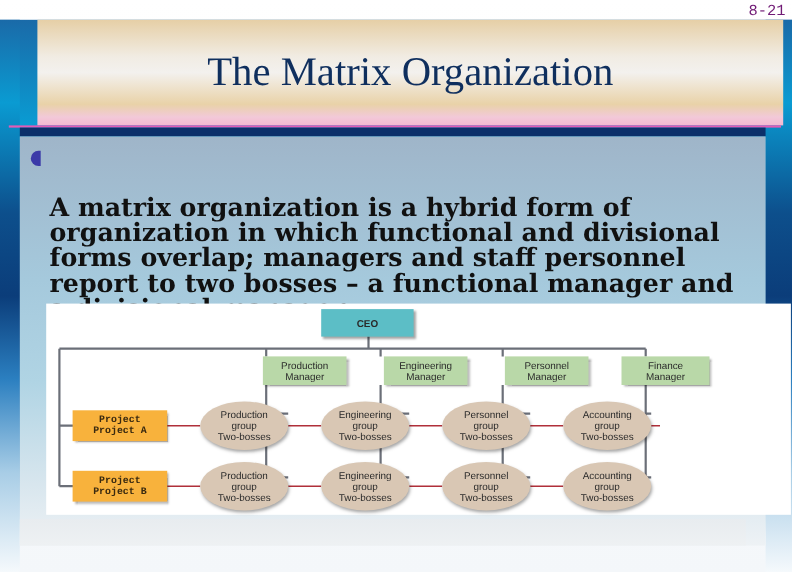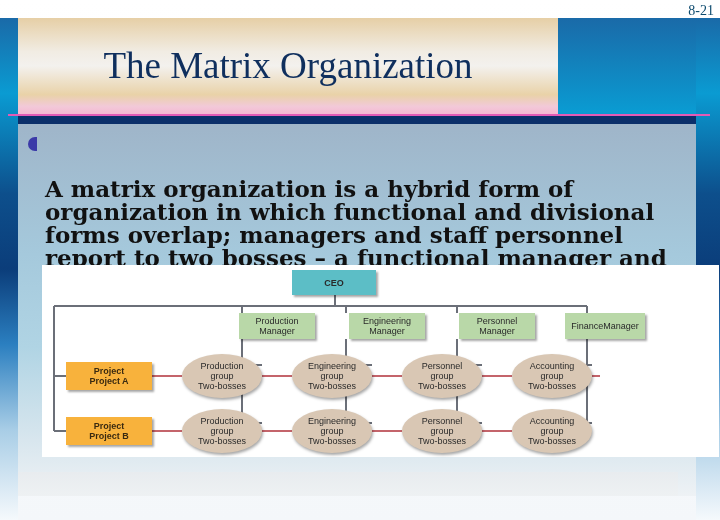--- a/index.html
+++ b/index.html
@@ -16,24 +16,24 @@
   .frame-left-fade {
     position:absolute; left:0; top:18px; width:18px; height:502px;
     background: linear-gradient(180deg, #1a6aa8 0%, #0a9bd2 15%, #0d4f8c 35%, #0b3d7a 50%, #2b7fc0 65%, #a8cde6 82%, #f5f9fc 100%);
   }
   .frame-right-fade {
     position:absolute; right:0; top:18px; width:24px; height:502px;
     background: linear-gradient(180deg, #1a6aa8 0%, #0a9bd2 15%, #0d4f8c 35%, #0b3d7a 50%, #2b7fc0 65%, #a8cde6 82%, #f5f9fc 100%);
   }
   .slide-num {
     position:absolute; right:6px; top:3px;
-    font-family: Liberation Serif, serif; font-size:14px; color:#0c4a6e;
+    font-family: Liberation Mono, monospace; font-size:14px; color:#701a75;
   }
   .title-band {
-    position:absolute; left:18px; top:18px; width:540px; height:96px;
+    position:absolute; left:34px; top:18px; width:678px; height:96px;
     background: linear-gradient(180deg, #e6cfa6 0%, #f1ece3 35%, #f3f1ee 50%, #e9d2a8 80%, #f2c9d8 92%, #f5b9d2 100%);
   }
   .title {
     position:absolute; left:0; right:0; top:26px; text-align:center;
     font-family: "Liberation Serif", serif; font-size:37px; color:#0f2f5e;
   }
   .pink-rule {
     position:absolute; left:8px; top:114px; width:702px; height:2px; background:#e35bb6;
   }
   .navy-band {
@@ -50,36 +50,36 @@
   .bullet-icon {
     width:9px; height:14px; margin-top:5px; margin-right:8px; flex:none;
     background:#3b3aa8; border-radius:9px 0 0 9px;
   }
   .bullet-text {
     font-family: "DejaVu Serif", serif; font-weight:bold; font-size:23px;
     line-height:23px; color:#111;margin-top:45px;
   }
   
   .diagram {
-    position:absolute; left:42px; top:265px; width:677px; height:192px;
+    position:absolute; left:42px; top:276px; width:677px; height:192px;
     background:#ffffff;
   }
   .diagram-shadow {
     position:absolute; left:18px; top:472px; width:660px; height:24px;
     background: linear-gradient(180deg, #e8ecef, #eef1f3);
   }
   .diagram svg { position:absolute; left:0; top:0; }
   .node {
     position:absolute; display:flex; align-items:center; justify-content:center;
     text-align:center; font-size:9px; line-height:10px; color:#2a2a2a;
     box-shadow: 2px 2px 2px rgba(0,0,0,0.35);
   }
   .ceo { background:#5cbec6; font-weight:bold; font-size:9px; }
   .mgr { background:#b9d8a8; }
-  .pm  { background:#f8b23c; font-weight:bold; color:#3a2a10; }
+  .pm  { background:#f8b23c; font-weight:bold; color:#3a2a10;font-family:Liberation Mono, monospace; }
   .grp {
     background:#d9c7b4; border-radius:50%;
     box-shadow: 1px 2px 3px rgba(0,0,0,0.35);
   }
 </style>
 </head>
 <body>
 
 <div class="frame"></div>
 <div class="frame-left-fade"></div>
@@ -156,21 +156,21 @@
     <span>Manager</span>
   </div>
   <div class="node mgr" style="left:307px; top:48px; width:76px; height:26px; flex-direction:column;">
     <span>Engineering</span>
     <span>Manager</span>
   </div>
   <div class="node mgr" style="left:417px; top:48px; width:76px; height:26px; flex-direction:column;">
     <span>Personnel</span>
     <span>Manager</span>
   </div>
-  <div class="node mgr" style="left:523px; top:48px; width:80px; height:26px; flex-direction:row;">
+  <div class="node mgr" style="left:523px; top:48px; width:80px; height:26px; flex-direction:column;">
     <span>Finance</span>
     <span>Manager</span>
   </div>
 
   <div class="node pm" style="left:24px; top:97px; width:86px; height:28px; flex-direction:column;">
     <span>Project</span>
     <span>Project A</span>
   </div>
   <div class="node pm" style="left:24px; top:152px; width:86px; height:28px; flex-direction:column;">
     <span>Project</span>

